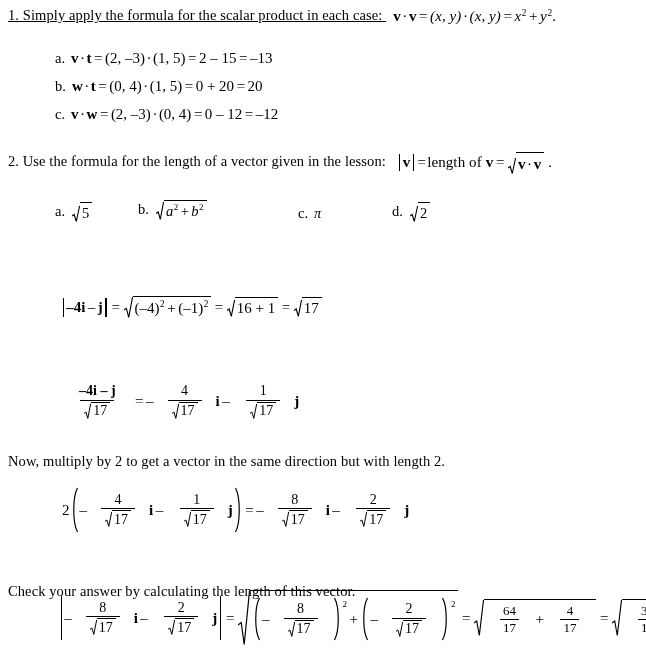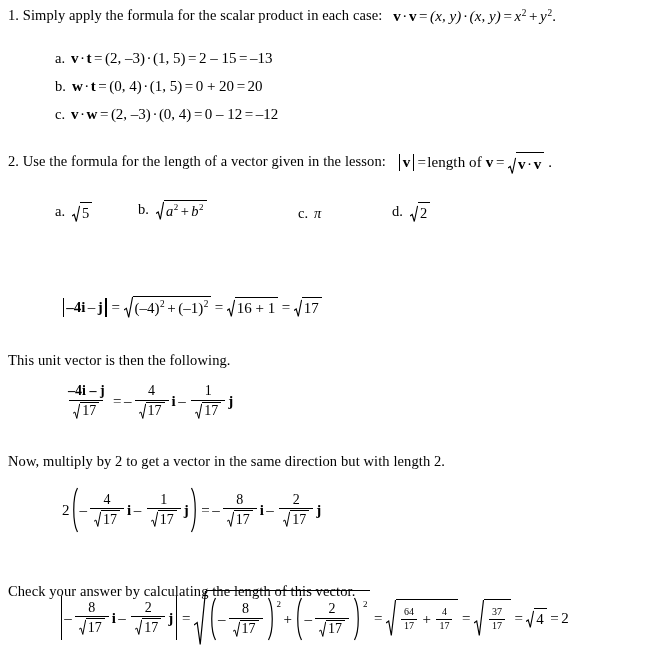--- a/index.html
+++ b/index.html
@@ -75,34 +75,34 @@
   .tight {
     margin: 0 1px;
   }
 
   
   .frac {
     display: inline-flex;
     flex-direction: column;
     align-items: center;
     vertical-align: middle;
-    margin: 0 3px;
+    margin: 0 14px;
     line-height: 1.05;
   }
   .frac .num {
     padding: 0 3px 1px 3px;
     font-size: 14px;
   }
   .frac .den {
     border-top: 1.1px solid #000;
     padding: 1px 3px 0 3px;
     font-size: 14px;
   }
   .frac.small .num, .frac.small .den {
-    font-size: 10px;
+    font-size: 13px;
   }
 
   
   .rad {
     display: inline-flex;
     align-items: stretch;
     vertical-align: middle;
     margin: 0 1px;
   }
   .rad > .sign {
@@ -182,21 +182,21 @@
   .item-line .lbl {
     margin-right: 6px;
     font-size: 14.5px;
   }
 </style>
 </head>
 <body>
 
 <div class="page">
 
-  <div class="prose" style="left:8px; top:6px;">
+  <div class="prose" style="left:8px; top:6px;text-decoration:underline;">
     <span>1. Simply apply the formula for the scalar product in each case:</span>
     <span class="math" style="margin-left:7px;">
       <span class="vec">v</span>
         <span class="opdot">·</span>
         <span class="vec">v</span>
       <span class="op">=</span>
       <span class="ital">(x, y)</span>
         <span class="opdot">·</span>
         <span class="ital">(x, y)</span>
       <span class="op">=</span>
@@ -370,21 +370,20 @@
     <span class="rad">
       <span class="sign">
         <svg width="8" height="18" viewBox="0 0 8 18">
             <path d="M0 11.5 L2.2 10 L4.3 17.4 L7.6 0.8" stroke="#000" stroke-width="1.1" fill="none"></path>
           </svg>
       </span>
       <span class="body">17</span>
     </span>
   </div>
 
-  <div class="prose" style="left:8px; top:351px;">This unit vector is then the following.</div>
 
   <div class="blockmath" style="left:62px; top:384px;">
     <span class="frac">
       <span class="num vec">–4i – j</span>
       <span class="den">
         <span class="rad">
           <span class="sign">
             <svg width="7" height="16" viewBox="0 0 7 16">
                 <path d="M0 10.3 L1.9 9 L3.8 15.4 L6.7 0.8" stroke="#000" stroke-width="1" fill="none"></path>
               </svg>

